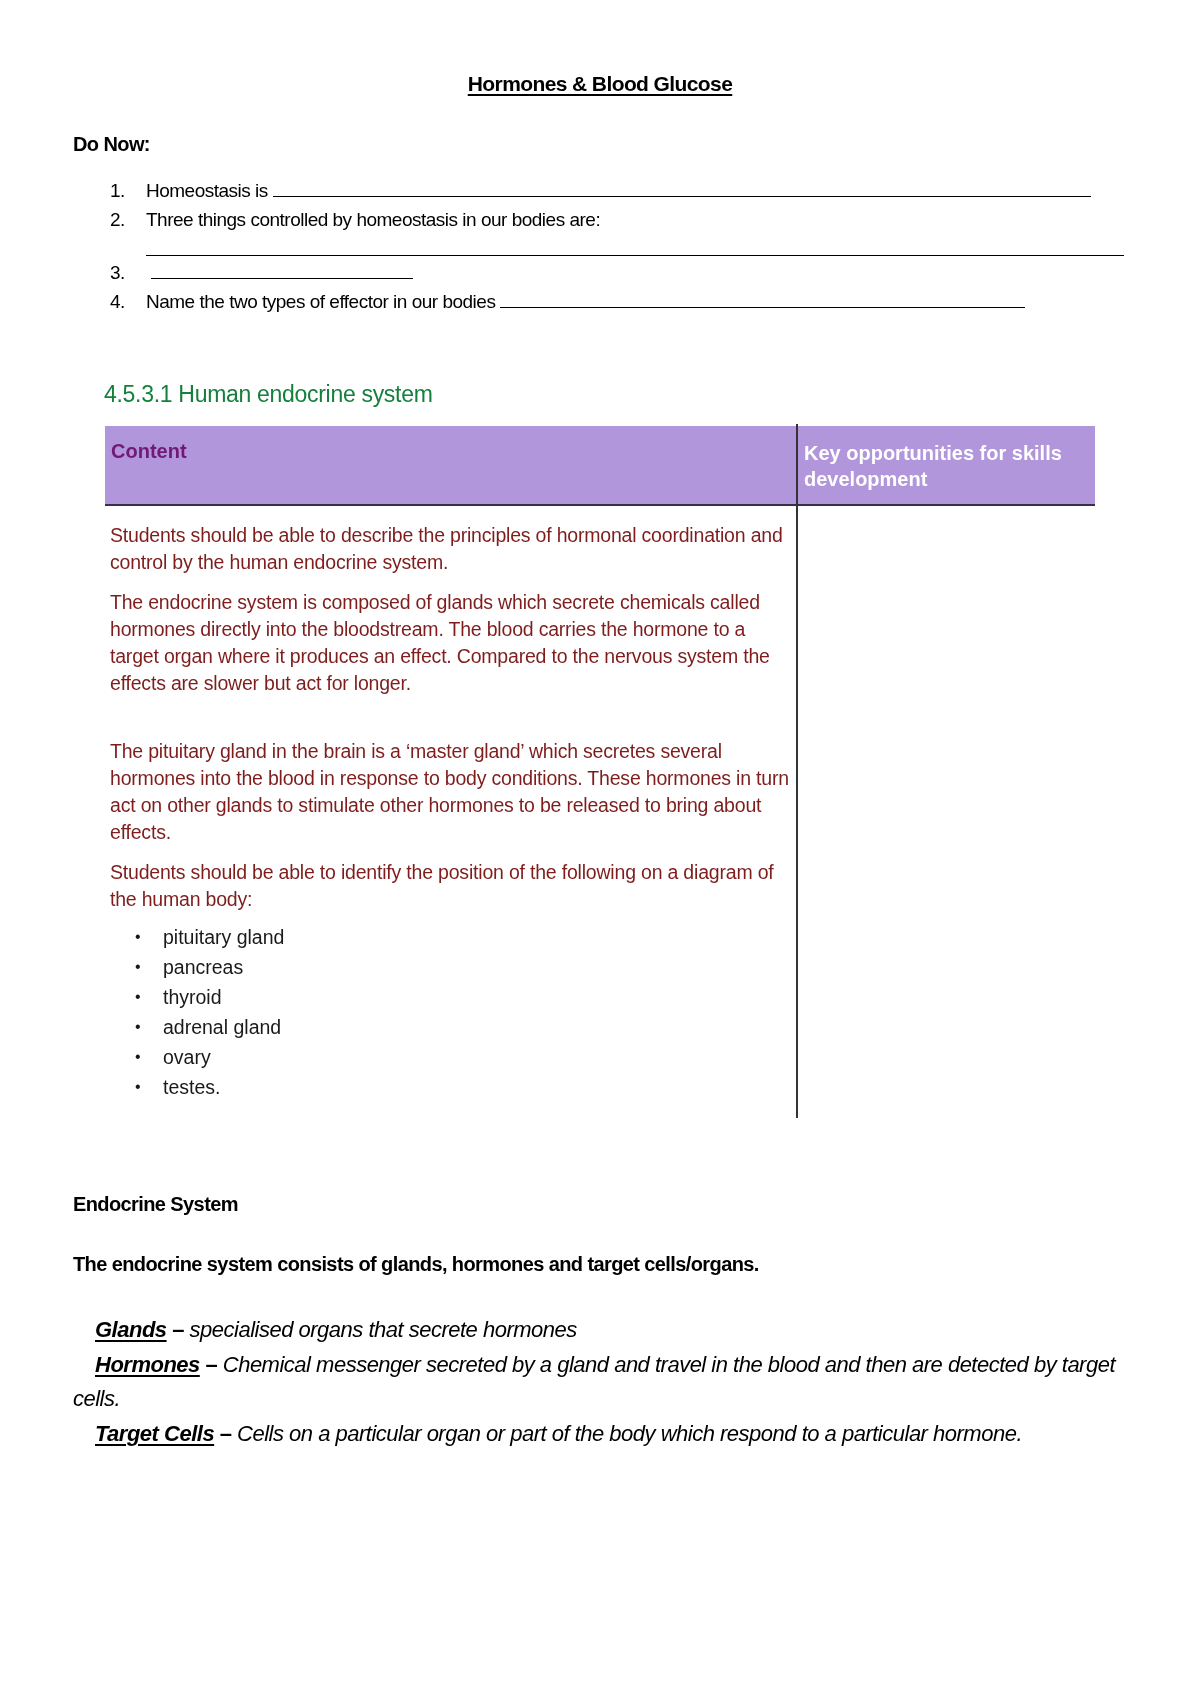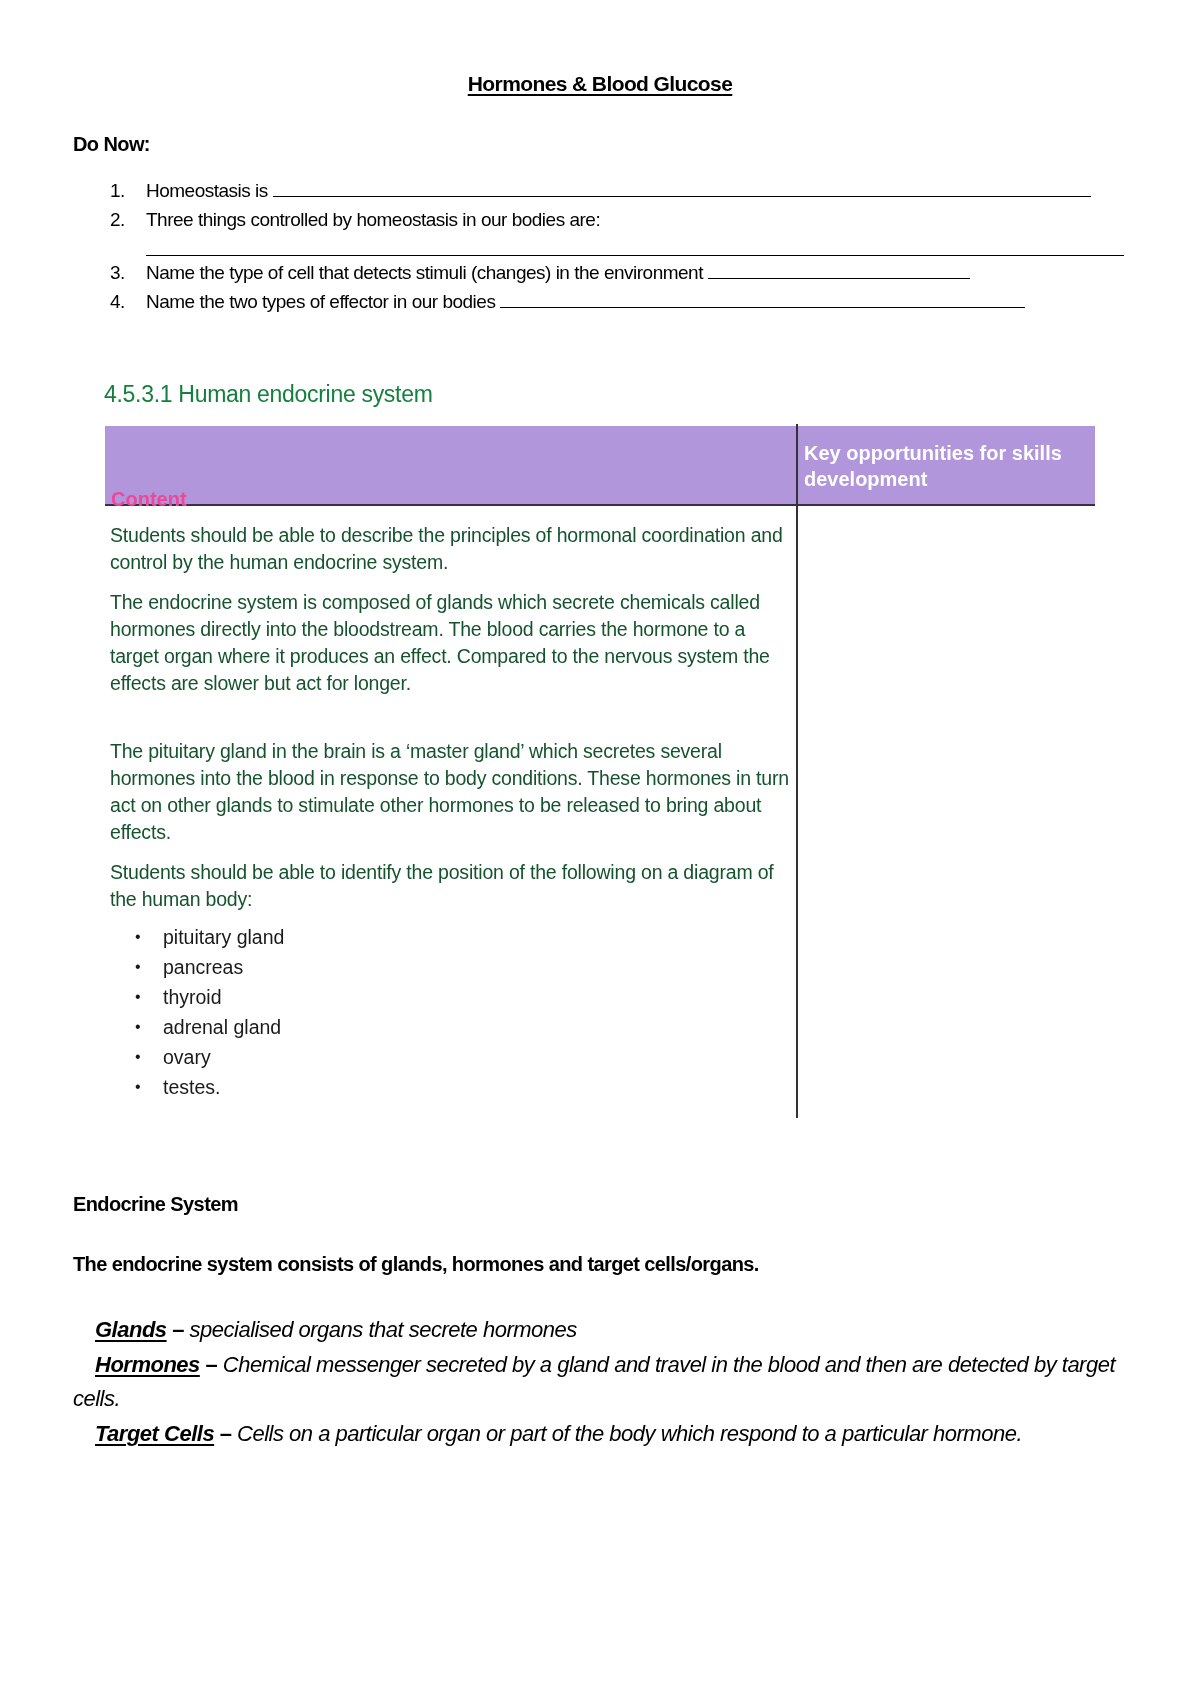--- a/index.html
+++ b/index.html
@@ -19,24 +19,24 @@
     .q .num { position: absolute; left: 110px; }
     .q .txt { position: absolute; left: 146px; }
     .blank { display: inline-block; border-bottom: 1.5px solid #000; height: 16px; vertical-align: baseline; margin-left: 5px; }
 
     .spec-title { position: absolute; left: 104px; top: 381px; font-size: 23px; color: #15803d; letter-spacing: -0.3px; }
 
     .spec-table { position: absolute; left: 105px; top: 426px; width: 990px; }
     .hdr { position: absolute; left: 0; top: 0; width: 990px; height: 78px; background: #b196dc; }
     .hdr-rule { position: absolute; left: 0; top: 78px; width: 990px; height: 2px; background: #3a2f4a; }
     .vline { position: absolute; left: 691px; top: -2px; width: 2px; height: 694px; background: #333; }
-    .hdr-content { position: absolute; left: 6px; top: 14px; color: #ec4899; font-weight: bold; font-size: 20px; margin-top: 48px; }
+    .hdr-content { position: absolute; left: 6px; top: 14px; color: #701a75; font-weight: bold; font-size: 20px; }
     .hdr-key { position: absolute; left: 699px; top: 14px; color: #fff; font-weight: bold; font-size: 20px; line-height: 26px; width: 260px; }
 
-    .body-text { position: absolute; left: 5px; width: 680px; font-size: 19.5px; line-height: 27px; color: #14532d; letter-spacing: -0.2px; }
+    .body-text { position: absolute; left: 5px; width: 680px; font-size: 19.5px; line-height: 27px; color: #7f1d1d; letter-spacing: -0.2px; }
     .bullets { position: absolute; left: 30px; top: 496px; font-size: 19.5px; line-height: 30px; color: #1a1a1a; }
     .bullets .b { position: relative; padding-left: 28px; }
     .bullets .b::before { content: "\2022"; position: absolute; left: 0; top: 0; font-size: 16px; }
 
     .sec-head { position: absolute; left: 73px; top: 1193px; font-size: 20px; font-weight: bold; letter-spacing: -0.6px; }
     .sec-intro { position: absolute; left: 73px; top: 1253px; font-size: 20px; font-weight: bold; letter-spacing: -0.6px; }
     .def { position: absolute; left: 73px; font-size: 22px; letter-spacing: -0.5px; width: 1060px; line-height: 34px; }
     .def .term { font-weight: bold; font-style: italic; text-decoration: underline; text-underline-offset: 3px; margin-left: 22px; }
     .def .dash { font-weight: bold; }
     .def .desc { font-style: italic; }
@@ -58,21 +58,21 @@
   </div>
 
   <div class="q calibri" style="top:209px;">
     <span class="num">2.</span>
     <span class="txt">Three things controlled by homeostasis in our bodies are:</span>
   </div>
   <div style="position:absolute; left:146px; top:255px; width:978px; height:0; border-bottom:1.5px solid #000;"></div>
 
   <div class="q calibri" style="top:262px;">
     <span class="num">3.</span>
-    <span class="txt"><span>Name the type of cell that detects stimuli (changes) in the environment</span><span class="blank" style="width:262px;"></span></span>
+    <span class="txt"><span class="blank" style="width:262px;"></span></span>
   </div>
 
   <div class="q calibri" style="top:291px;">
     <span class="num">4.</span>
     <span class="txt"><span>Name the two types of effector in our bodies</span><span class="blank" style="width:525px;"></span></span>
   </div>
 
   <div class="spec-title">4.5.3.1 Human endocrine system</div>
 
   <div class="spec-table">

